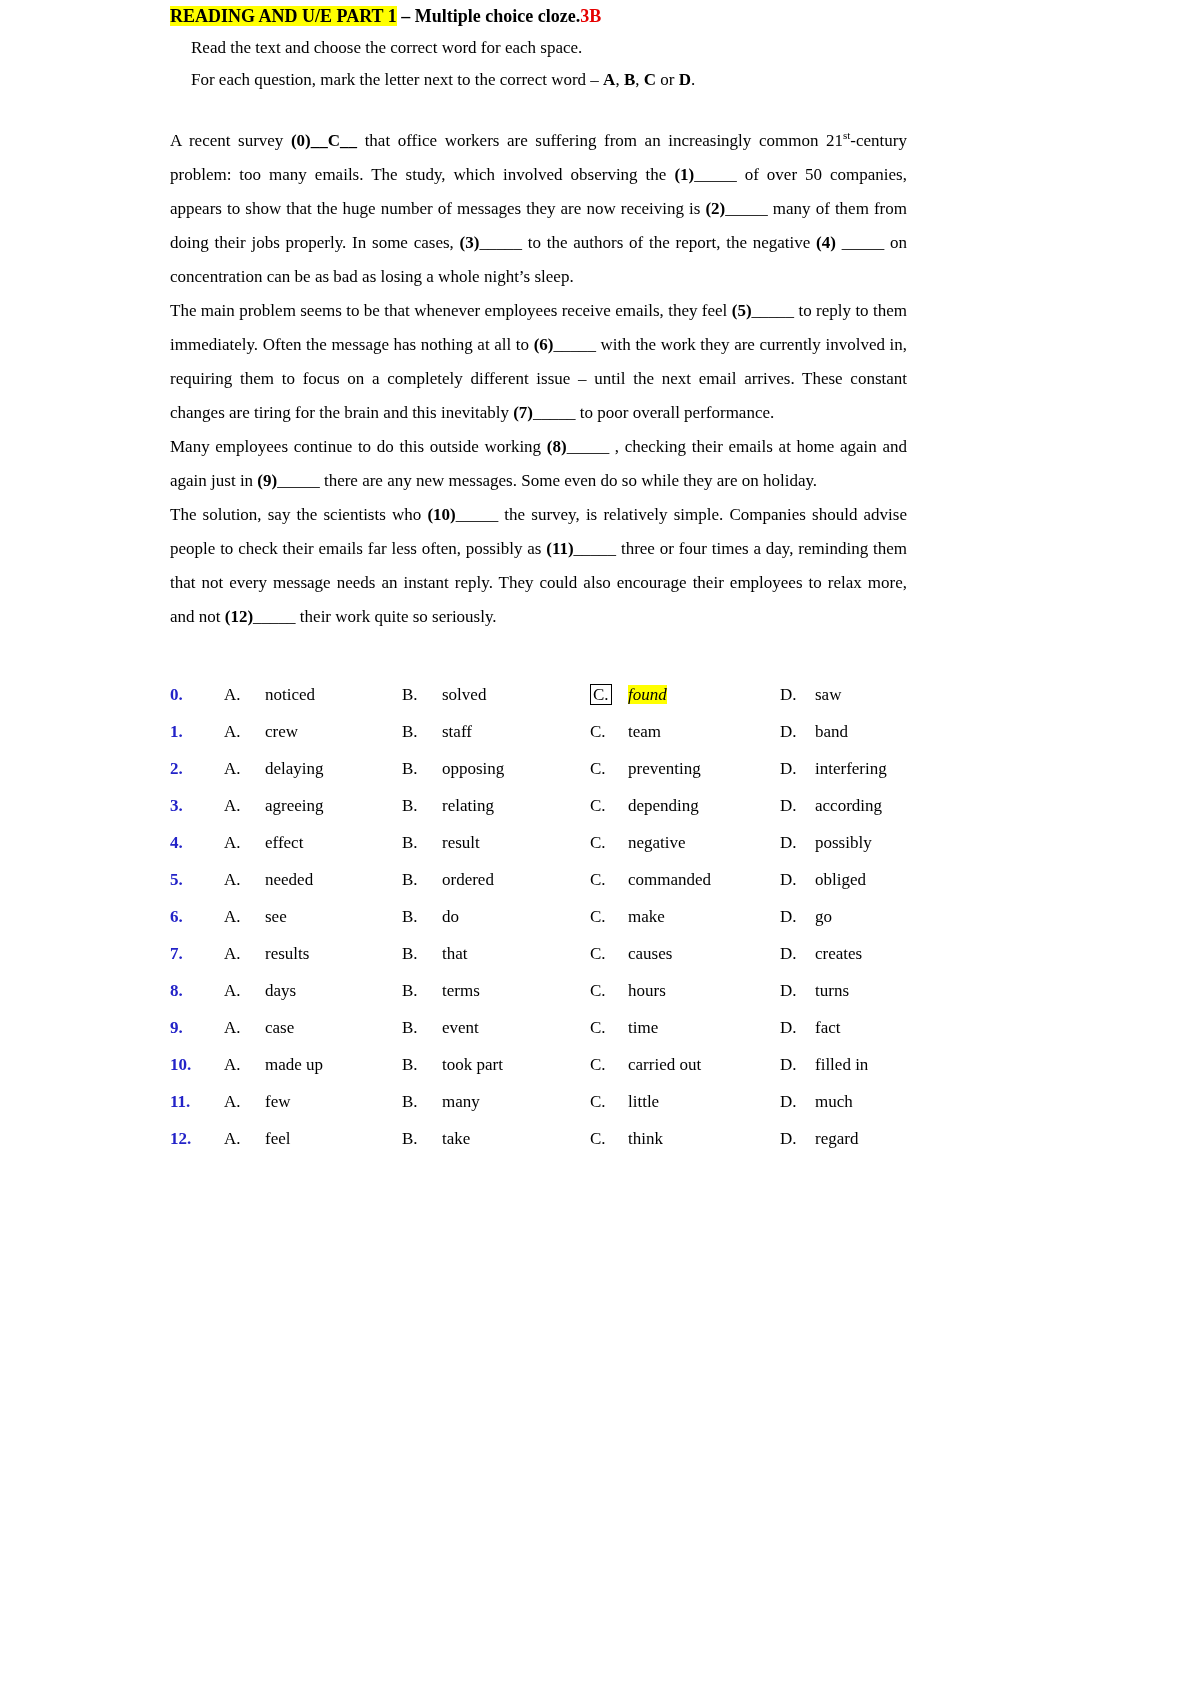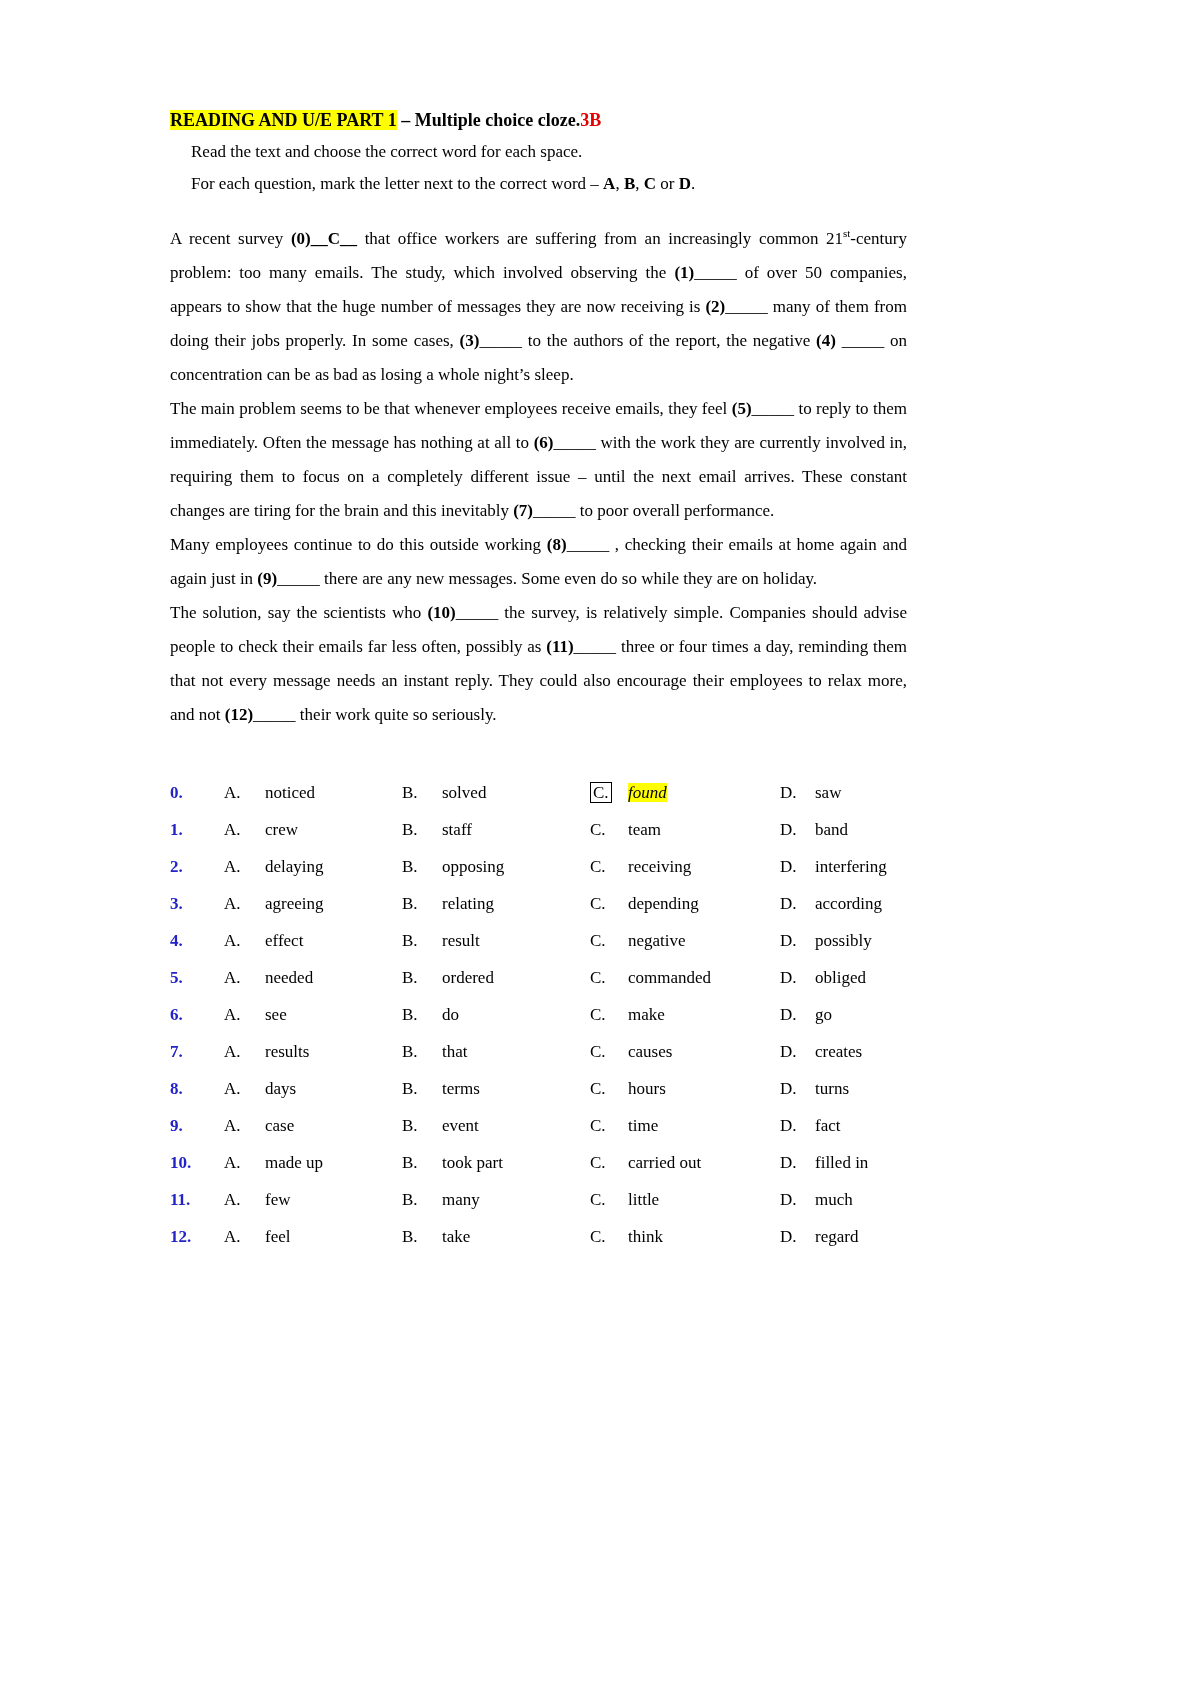--- a/index.html
+++ b/index.html
@@ -5,37 +5,36 @@
   html,body{margin:0;padding:0;background:#ffffff;}
   body{
     width:1200px;
     min-height:1696px;
     font-family:"Liberation Serif", serif;
     color:#000;
   }
   .content{
     margin-left:170px;
     width:737px;
-    padding-top:104px;
   }
   .title{
     font-size:18px;
     font-weight:bold;
     margin:0;
     line-height:32px;
     white-space:nowrap;
   }
   .hl{background:#ffff00;}
   .tag{color:#e60000;}
   .intro-line{
     font-size:17px;
     line-height:32px;
     margin-left:21px;
   }
-  #passage{margin-top:22px;}
+  #passage{margin-top:28px;}
   .passage-para{
     font-size:17px;
     line-height:34px;
     text-align:justify;
     margin:0;
   }
   #options{margin-top:42px;}
   .option-row{
     display:grid;
     grid-template-columns:54px 41px 137px 40px 148px 38px 152px 35px auto;
@@ -88,21 +87,21 @@
           <span>D.</span>
           <span>band</span>
         </div>
         <div class="option-row">
           <span class="qnum">2.</span>
           <span>A.</span>
           <span>delaying</span>
           <span>B.</span>
           <span>opposing</span>
           <span>C.</span>
-          <span>receiving</span>
+          <span>preventing</span>
           <span>D.</span>
           <span>interfering</span>
         </div>
         <div class="option-row">
           <span class="qnum">3.</span>
           <span>A.</span>
           <span>agreeing</span>
           <span>B.</span>
           <span>relating</span>
           <span>C.</span>

